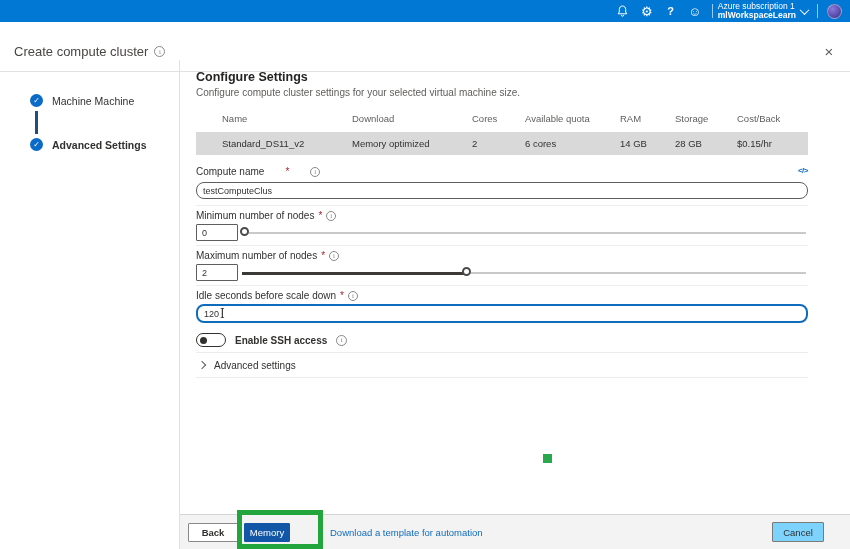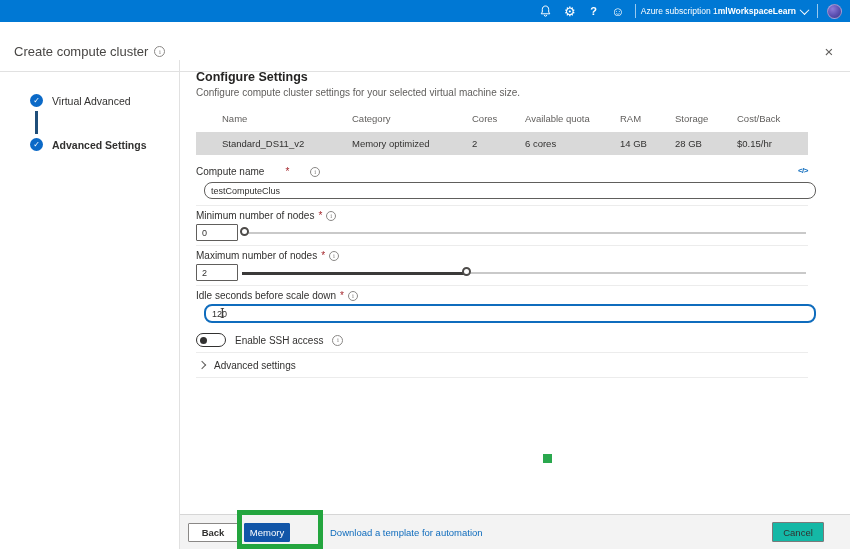--- a/index.html
+++ b/index.html
@@ -7,21 +7,21 @@
   body { font-family:"Liberation Sans", sans-serif; background:#fff; position:relative; color:#323130; }
 
   
   .topbar { position:absolute; left:0; top:0; width:850px; height:22px; background:#0078d4; display:flex; align-items:center; justify-content:flex-end; padding-right:4px; }
   .tb-icon { width:24px; height:22px; display:flex; align-items:center; justify-content:center; color:#fff; font-size:12px; cursor:pointer; }
   .tb-icon svg { display:block; }
   .gear-glyph::after { content:"⚙"; font-size:13px; }
   .help-glyph::after { content:"?"; font-size:11px; font-weight:bold; }
   .smiley-glyph::after { content:"☺"; font-size:13px; }
   .tb-divider { width:1px; height:14px; background:rgba(255,255,255,.6); margin:0 5px; }
-  .subscription { display:flex; flex-direction:row; justify-content:center; line-height:9px; color:#fff; cursor:pointer; }
+  .subscription { display:flex; flex-direction:column; justify-content:center; line-height:9px; color:#fff; cursor:pointer; }
   .subscription .l1 { font-size:8.5px; }
   .subscription .l2 { font-size:8.5px; font-weight:bold; }
   .chev-down { width:16px; height:22px; display:flex; align-items:center; justify-content:center; cursor:pointer; }
   .chev-down span { width:7px; height:7px; border-right:1.5px solid #fff; border-bottom:1.5px solid #fff; transform:rotate(45deg) translate(-1px,-1px); }
   .avatar { width:15px; height:15px; border-radius:50%; background:radial-gradient(circle at 35% 30%, #8d7bd8 0%, #5a4fb0 55%, #3f3584 100%); margin:0 4px; cursor:pointer; border:1px solid rgba(255,255,255,.4); }
 
   
   .dlg-header { position:absolute; left:0; top:22px; width:850px; height:38px; border-bottom:1px solid #e1e1e1;margin-top:12px; }
   .dlg-title { position:absolute; left:14px; top:10px; font-size:13px; color:#484644; display:flex; align-items:center; gap:6px; }
   .info-dot { display:inline-flex; width:11px; height:11px; border:1px solid #8a8886; border-radius:50%; align-items:center; justify-content:center; color:#8a8886; flex:0 0 auto; cursor:pointer; }
@@ -53,21 +53,21 @@
   .tc2 { width:120px; }
   .tc3 { width:53px; }
   .tc4 { width:95px; }
   .tc5 { width:55px; }
   .tc6 { width:62px; }
   .tc7 { flex:1; }
 
   .f-label { position:absolute; left:0; font-size:10px; color:#323130; display:flex; align-items:center; gap:4px; }
   .f-label .req { color:#a4262c; }
   .f-label .info-dot { width:10px; height:10px; }
-  .txt-input { position:absolute; left:8px; width:612px; height:17px; border:1px solid #605e5c; background:#fff; font-family:"Liberation Sans", sans-serif; font-size:9px; color:#323130; padding:0 6px; border-radius:8px; }
+  .txt-input { position:absolute; left:0; width:612px; height:17px; border:1px solid #605e5c; background:#fff; font-family:"Liberation Sans", sans-serif; font-size:9px; color:#323130; padding:0 6px; border-radius:8px; }
   .num-input { position:absolute; left:0; top:0; width:42px; height:17px; border:1px solid #605e5c; background:#fff; font-family:"Liberation Sans", sans-serif; font-size:9px; color:#323130; padding:0 5px; border-radius:1px; }
 
   .lbl-compute { top:106px;gap:21px; }
   .inp-compute { top:122px; }
   .code-icon { position:absolute; right:0; top:106px; color:#0f6cbd; font-size:8px; font-weight:bold; cursor:pointer; letter-spacing:-.5px; }
   .code-icon::after { content:"</>"; }
 
   .divider { position:absolute; left:0; width:612px; height:1px; background:#ececec; }
   .dv1 { top:145px; } .dv2 { top:185px; } .dv3 { top:225px; }
   .dv4 { top:292px; } .dv5 { top:317px; }
@@ -85,35 +85,35 @@
   .row-max .handle { left:calc(40% - 6px); }
 
   .lbl-idle { top:230px;align-items:center; }
   .inp-idle { top:244px; height:19px; border:2px solid #0f6cbd; }
   .ibeam { position:absolute; left:24px; top:247px; font-family:"DejaVu Serif", serif; font-size:12px; color:#3b3a39; pointer-events:none; }
   .ibeam::after { content:"I"; }
 
   .toggle-row { position:absolute; left:0; top:273px; display:flex; align-items:center; gap:9px; }
   .toggle { width:30px; height:14px; border:1px solid #323130; border-radius:8px; position:relative; background:#fff; cursor:pointer; }
   .toggle .knob { position:absolute; left:3px; top:2.5px; width:7px; height:7px; border-radius:50%; background:#323130; }
-  .toggle-label { font-size:10px; color:#323130; }
+  .toggle-label { font-size:10px; color:#323130;font-weight:bold; }
 
   .advanced-row { position:absolute; left:0; top:298px; display:flex; align-items:center; gap:9px; cursor:pointer; height:14px; }
   .chev-right { width:6px; height:6px; border-right:1.2px solid #605e5c; border-bottom:1.2px solid #605e5c; transform:rotate(-45deg); margin-left:3px; flex:0 0 auto; }
   .advanced-label { font-size:10px; color:#323130; }
 
   .green-square { position:absolute; left:543px; top:454px; width:9px; height:9px; background:#2aa84e; }
 
   
   .footer { position:absolute; left:180px; top:514px; width:670px; height:35px; background:#f3f3f3; border-top:1px solid #d6d6d6; }
   .btn { position:absolute; font-family:"Liberation Sans", sans-serif; font-size:9.5px; display:flex; align-items:center; justify-content:center; cursor:pointer; border-radius:1px; }
   .btn-back { left:8px; top:8px; width:50px; height:19px; background:#fff; border:1px solid #8a8886; color:#323130; font-weight:bold; }
   .btn-create { left:64px; top:8px; width:46px; height:19px; background:#1256a8; border:1px solid #1256a8; color:#fff; }
   .tpl-link { position:absolute; left:150px; top:12px; font-size:9.5px; color:#0f6cbd; cursor:pointer; text-decoration:none; }
-  .btn-cancel { right:26px; top:7px; width:52px; height:20px; background:#14b8a6; border:1px solid #7a7a7a; color:#323130; }
+  .btn-cancel { right:26px; top:7px; width:52px; height:20px; background:#7dd3fc; border:1px solid #7a7a7a; color:#323130; }
 
   .green-annotation { position:absolute; left:237px; top:510px; width:86px; height:39px; border:5px solid #23a53e; pointer-events:none; }
 </style>
 </head>
 <body>
 
 <div class="topbar">
   <div class="tb-icon">
     <svg width="11" height="12" viewBox="0 0 11 12">
         <path d="M5.5 1 C3.5 1 2.3 2.5 2.3 4.4 L2.3 7 L1.2 8.8 L9.8 8.8 L8.7 7 L8.7 4.4 C8.7 2.5 7.5 1 5.5 1 Z" fill="none" stroke="#fff" stroke-width="1"></path>
@@ -139,37 +139,37 @@
   <div class="dlg-title">
     <span>Create compute cluster</span>
     <span class="info-dot"></span>
   </div>
   <div class="dlg-close"></div>
 </div>
 
 <div class="stepper">
   <div class="step step1">
     <span class="step-check"></span>
-    <span class="step-label">Virtual Advanced</span>
+    <span class="step-label">Machine Machine</span>
   </div>
   <div class="step-connector"></div>
   <div class="step step2">
     <span class="step-check"></span>
     <span class="step-label">Advanced Settings</span>
   </div>
 </div>
 
 <div class="content">
   <div class="c-heading">Configure Settings</div>
   <div class="c-sub">Configure compute cluster settings for your selected virtual machine size.</div>
 
   <div class="vm-table">
     <div class="t-row t-head">
       <div class="tc1">Name</div>
-      <div class="tc2">Category</div>
+      <div class="tc2">Download</div>
       <div class="tc3">Cores</div>
       <div class="tc4">Available quota</div>
       <div class="tc5">RAM</div>
       <div class="tc6">Storage</div>
       <div class="tc7">Cost/Back</div>
     </div>
     <div class="t-row t-data">
       <div class="tc1">Standard_DS11_v2</div>
       <div class="tc2">Memory optimized</div>
       <div class="tc3">2</div>

